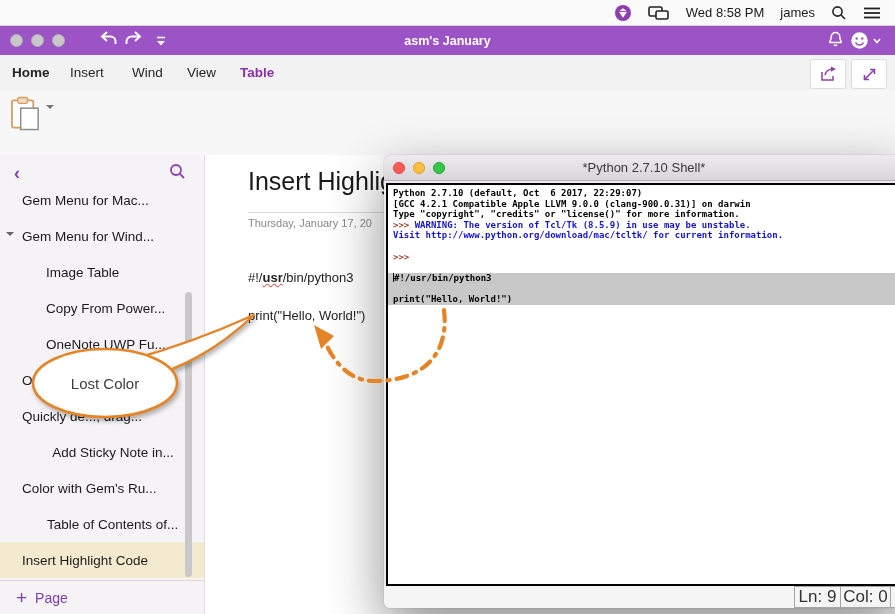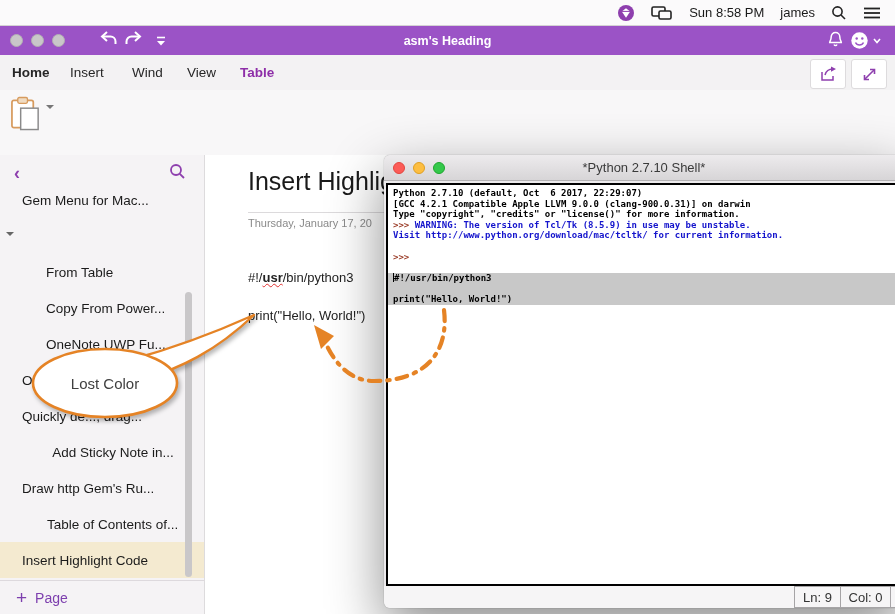--- a/index.html
+++ b/index.html
@@ -58,21 +58,21 @@
   .ptl.r{background:#fc5b57;border:1px solid #e2463f;}
   .ptl.y{background:#fdbe41;border:1px solid #dfa023;}
   .ptl.g{background:#34c84a;border:1px solid #1fa62e;}
   .pytitle .t{position:absolute;left:0;right:0;text-align:center;font-size:13px;color:#3a3a3a;font-weight:500;}
   .pytext{position:absolute;left:2px;top:28px;right:0;height:403px;background:#fff;border:2px solid #000;box-sizing:border-box;overflow:hidden;padding:3px 5px;font-family:"DejaVu Sans Mono",monospace;font-size:9px;line-height:10.6px;font-weight:bold;white-space:pre;}
   .sh-line{height:10.6px;}
   .sh-line.hl{background:#c8c8c8;margin:0 -5px;padding:0 5px;}
   .c-k{color:#000;} .c-r{color:#9a3b26;} .c-b{color:#1414cc;}
   .cursorbar{display:inline-block;width:1px;height:9px;background:#000;vertical-align:-1px;}
   .pystatus{position:absolute;left:0;bottom:0;width:100%;height:22px;background:#f6f5f6;border-radius:0 0 6px 6px;display:flex;justify-content:flex-end;box-sizing:border-box;}
-  .stcell{border:1px solid #a6a4a6;border-right:none;height:100%;display:flex;align-items:center;justify-content:center;font-size:13px;color:#333;box-sizing:border-box;}
+  .stcell{border:1px solid #a6a4a6;border-right:none;height:100%;display:flex;align-items:center;justify-content:center;font-size:17px;color:#333;box-sizing:border-box;}
   
   .overlay{position:absolute;left:0;top:0;width:895px;height:614px;pointer-events:none;}
   .hscroll{position:absolute;left:205px;top:442px;width:360px;height:9px;background:#c2c0c2;border-radius:4px;}
 </style>
 </head>
 <body>
 
 <div class="screen">
 
   <div class="menubar">
@@ -82,21 +82,21 @@
           <polygon points="9,4.2 13.2,7.4 9,13.8 4.8,7.4" fill="#fff"></polygon>
           <polyline points="4.8,7.4 13.2,7.4" stroke="#8e3fae" stroke-width="1" fill="none"></polyline>
         </svg>
     </span>
     <span class="mb-ic">
       <svg width="22" height="16" viewBox="0 0 22 16">
           <rect x="1" y="2" width="13" height="9" rx="1.5" fill="#fbfafb" stroke="#222" stroke-width="1.6"></rect>
           <rect x="8" y="6" width="12" height="8" rx="1.5" fill="#fbfafb" stroke="#222" stroke-width="1.6"></rect>
         </svg>
     </span>
-    <span>Sun 8:58 PM</span>
+    <span>Wed 8:58 PM</span>
     <span>james</span>
     <span class="mb-ic">
       <svg width="16" height="16" viewBox="0 0 16 16">
           <circle cx="6.5" cy="6.5" r="4.6" fill="none" stroke="#222" stroke-width="1.6"></circle>
           <line x1="10" y1="10" x2="14" y2="14" stroke="#222" stroke-width="1.6"></line>
         </svg>
     </span>
     <span class="mb-ic">
       <svg width="18" height="14" viewBox="0 0 18 14">
           <line x1="1" y1="2.5" x2="17" y2="2.5" stroke="#222" stroke-width="1.8"></line>
@@ -121,21 +121,21 @@
           <path d="M11 2 L16 6.5 L11 11" stroke="#fff" stroke-width="2" fill="none"></path>
           <path d="M15.5 6.5 H7.5 a5 5 0 0 0 -5 5 v2.5" stroke="#fff" stroke-width="2" fill="none"></path>
         </svg>
     </span>
     <span style="margin-left:12px">
       <svg width="12" height="10" viewBox="0 0 12 10">
           <line x1="2" y1="1.5" x2="10" y2="1.5" stroke="#fff" stroke-width="1.6"></line>
           <polygon points="2,5 10,5 6,9.5" fill="#fff"></polygon>
         </svg>
     </span>
-    <span class="title">asm's Heading</span>
+    <span class="title">asm's January</span>
     <span style="position:absolute;right:52px">
       <svg width="15" height="16" viewBox="0 0 15 16">
           <path d="M7.5 1.5 a4.3 4.3 0 0 1 4.3 4.3 c0 3.4 1.5 4.6 1.5 5.6 H1.7 c0-1 1.5-2.2 1.5-5.6 A4.3 4.3 0 0 1 7.5 1.5 Z" fill="none" stroke="#fff" stroke-width="1.5"></path>
           <path d="M6 13.5 a1.6 1.6 0 0 0 3 0" fill="none" stroke="#fff" stroke-width="1.4"></path>
         </svg>
     </span>
     <span style="position:absolute;right:14px;display:flex;align-items:center;gap:4px">
       <svg width="19" height="19" viewBox="0 0 19 19">
           <circle cx="9.5" cy="9.5" r="8.2" fill="#fff"></circle>
           <circle cx="6.7" cy="7.5" r="1.2" fill="#9b53c6"></circle>
@@ -365,41 +365,42 @@
               <line x1="10.8" y1="10.8" x2="15" y2="15" stroke="#8e3fae" stroke-width="1.8"></line>
             </svg>
         </span>
       </div>
       <div id="sb-items">
           <div class="sb-row" style="top: 27px;">
             <span class="lbl">Gem Menu for Mac...</span>
           </div>
           <div class="sb-row" style="top: 63px;">
             <span class="sb-chev"></span>
+            <span class="lbl">Gem Menu for Wind...</span>
           </div>
           <div class="sb-row ind" style="top: 99px;">
-            <span class="lbl">From Table</span>
+            <span class="lbl">Image Table</span>
           </div>
           <div class="sb-row ind" style="top: 135px;">
             <span class="lbl">Copy From Power...</span>
           </div>
           <div class="sb-row ind" style="top: 171px;">
             <span class="lbl">OneNote UWP Fu...</span>
           </div>
           <div class="sb-row" style="top: 207px;">
             <span class="lbl">O</span>
           </div>
           <div class="sb-row" style="top: 243px;">
             <span class="lbl">Quickly de..., drag...</span>
           </div>
           <div class="sb-row" style="top: 279px; justify-content: center;">
             <span class="lbl">Add Sticky Note in...</span>
           </div>
           <div class="sb-row" style="top: 315px;">
-            <span class="lbl">Draw http Gem's Ru...</span>
+            <span class="lbl">Color with Gem's Ru...</span>
           </div>
           <div class="sb-row" style="top: 351px; margin-left: 25px;">
             <span class="lbl">Table of Contents of...</span>
           </div>
           <div class="sb-row sel" style="top: 387px;">
             <span class="lbl">Insert Highlight Code</span>
           </div>
         </div>
       <div class="scrollthumb" style="left:185px;top:137px;width:7px;height:285px"></div>
       <div class="sbfoot">

